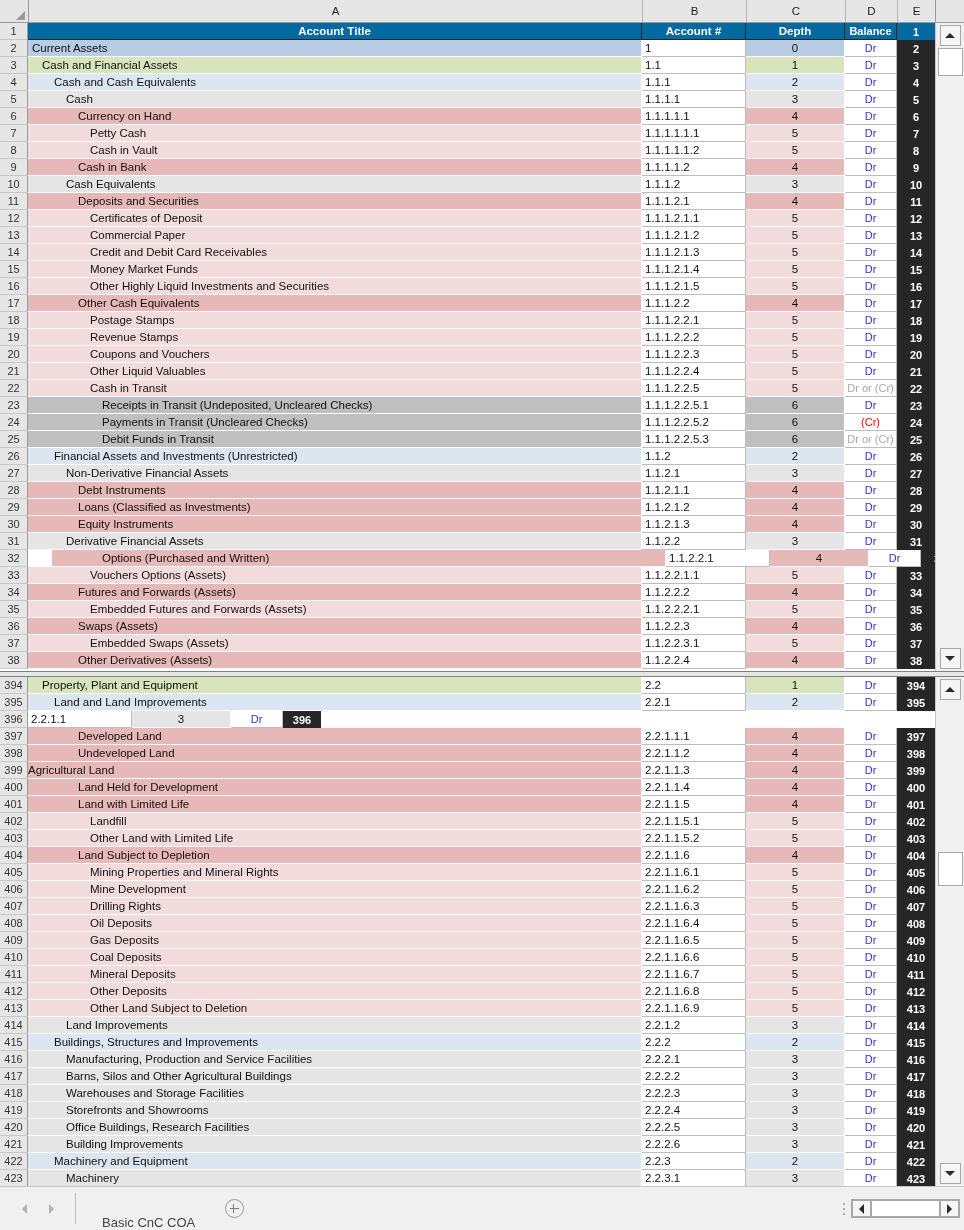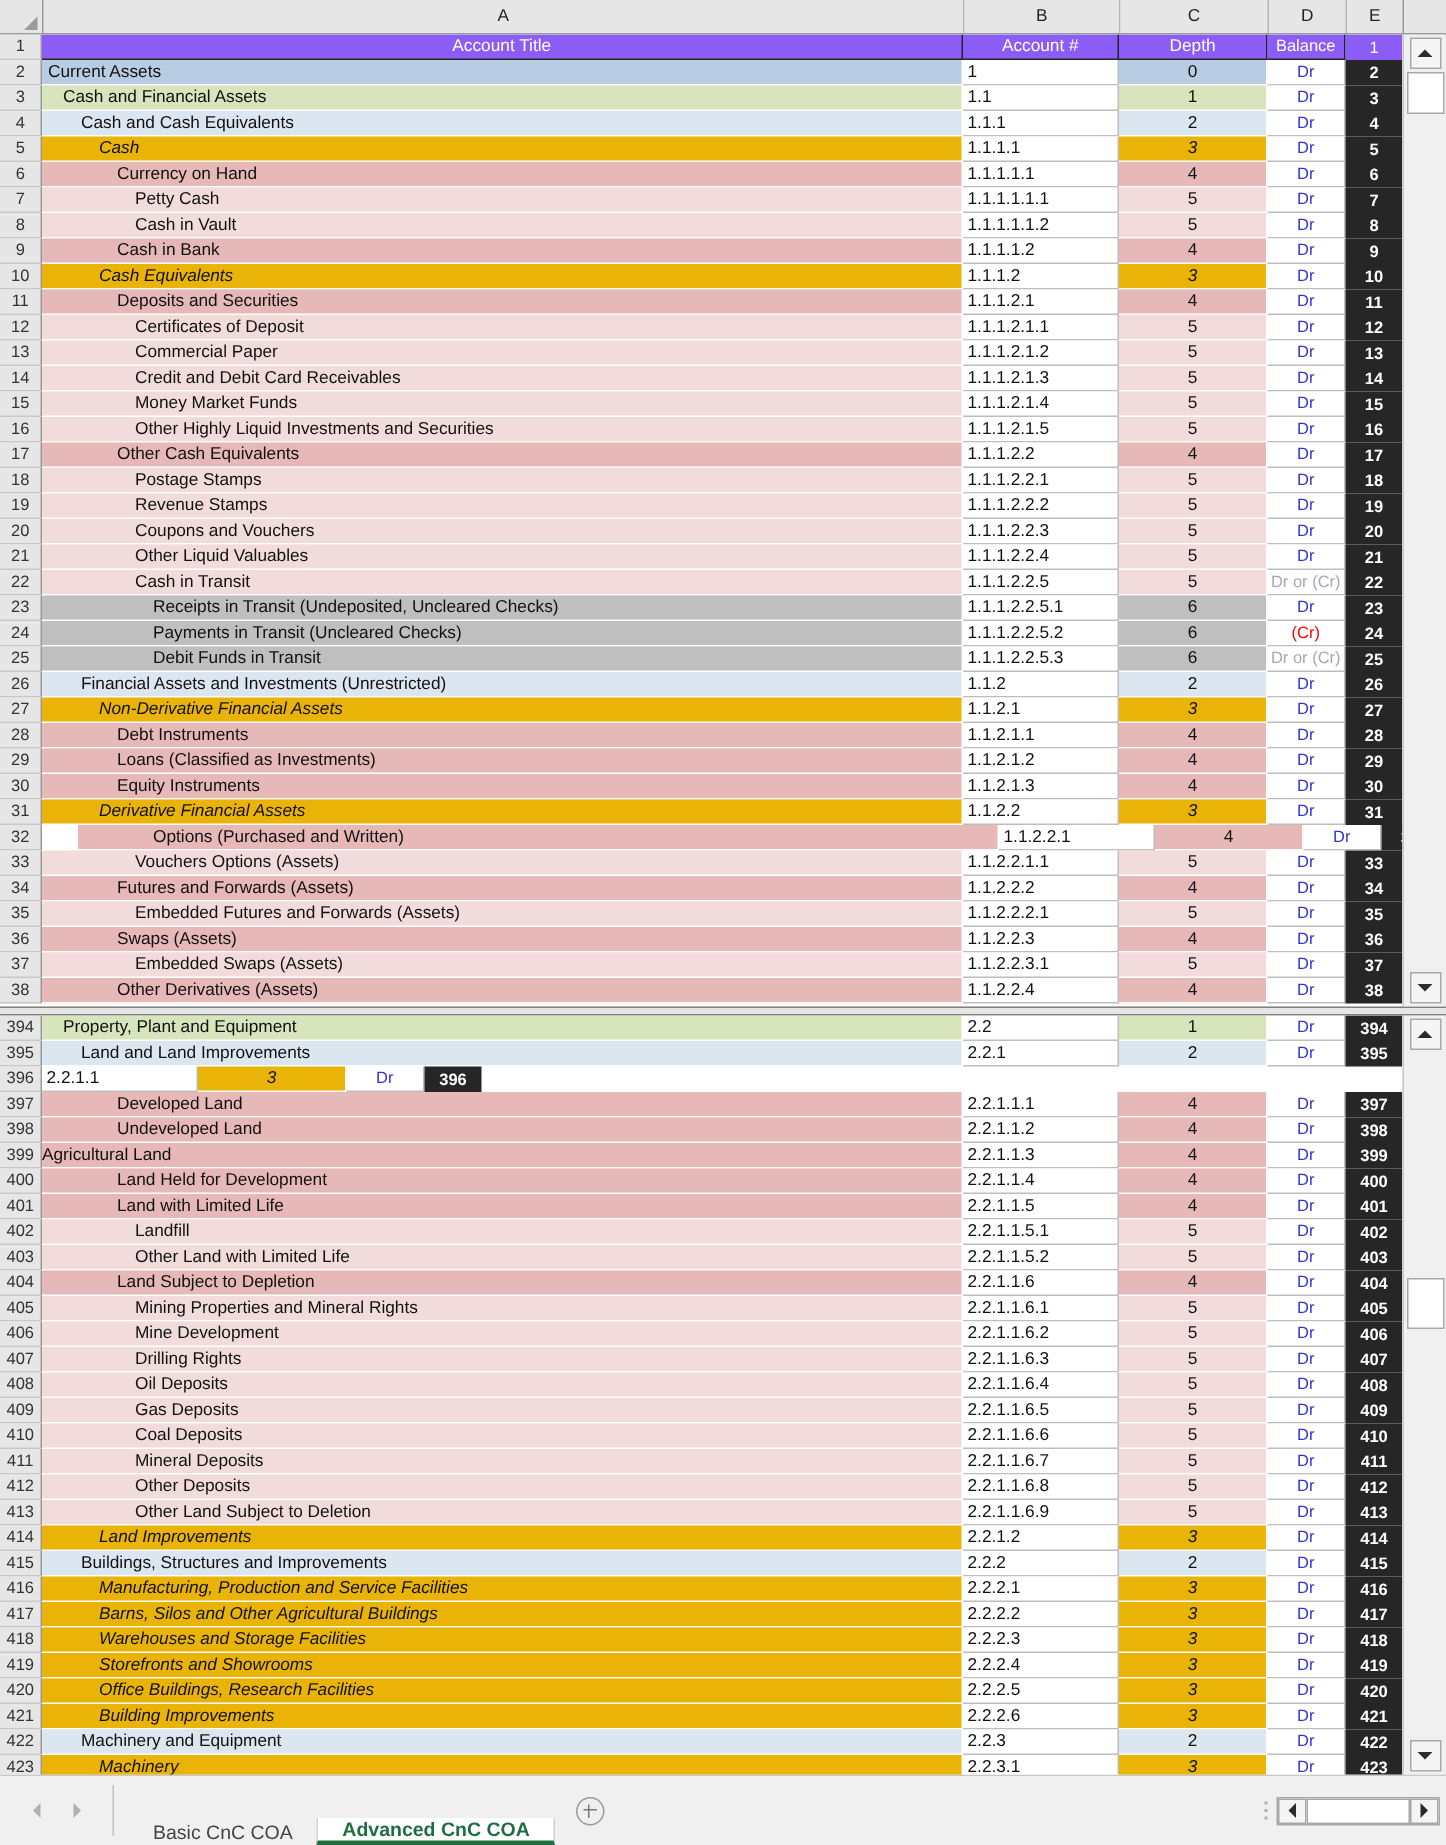--- a/index.html
+++ b/index.html
@@ -39,28 +39,28 @@
       display:flex;align-items:center;padding-left:3px;box-sizing:border-box;font-size:11.5px;white-space:nowrap;}
   .cC{width:99px;flex:0 0 99px;border-right:1px solid #ffffff;border-bottom:1px solid #ffffff;
       display:flex;align-items:center;justify-content:center;box-sizing:border-box;font-size:11.5px;}
   .cD{width:52px;flex:0 0 52px;background:#ffffff;border:1px solid #bdbdbd;border-top:none;border-left:none;
       display:flex;align-items:center;justify-content:center;box-sizing:border-box;font-size:11px;}
   .cE{width:38px;flex:0 0 38px;background:#262626;color:#ffffff;
       display:flex;align-items:center;justify-content:center;box-sizing:border-box;
       font-size:11px;font-weight:bold;}
 
   .hdrow .cA,.hdrow .cB,.hdrow .cC,.hdrow .cD,.hdrow .cE{
-      background:#8b5cf6;color:#ffffff;font-weight:normal;border-color:#262626;}
+      background:#0369a1;color:#ffffff;font-weight:bold;border-color:#262626;}
   .hdrow .cA{justify-content:center;}
   .hdrow .cB{justify-content:center;padding-left:0;}
   .hdrow .rh{background:#e6e6e6;color:#333;font-weight:normal;}
 
   
   .d0{background:#b8cce4;} .d1{background:#d8e4bc;} .d2{background:#dce6f1;}
-  .d3{background:#eab308;font-style:italic;} .d4{background:#e6b8b7;} .d5{background:#f2dcdb;}
+  .d3{background:#e5e5e5;} .d4{background:#e6b8b7;} .d5{background:#f2dcdb;}
   .d6{background:#bfbfbf;}
 
   .bal-dr{color:#3333cc;} .bal-cr{color:#ff0000;} .bal-both{color:#a6a6b8;}
 
   
   .vsb{width:29px;flex:0 0 29px;background:#f0f0f0;border-left:1px solid #c8c8c8;
        display:flex;flex-direction:column;align-items:center;box-sizing:border-box;position:relative;}
   .sb-btn{width:21px;height:21px;margin:2px 0;background:#f5f5f5;border:1px solid #a8a8a8;
        display:flex;align-items:center;justify-content:center;box-sizing:border-box;}
   .tri-up{width:0;height:0;border-left:5px solid transparent;border-right:5px solid transparent;border-bottom:5px solid #2b2b2b;}
@@ -711,21 +711,20 @@
       <div class="navarrow">
           <div class="tri-lf"></div>
         </div>
       <div class="navarrow">
           <div class="tri-rt"></div>
         </div>
     </div>
     <div class="tab-divider"></div>
     <div class="tabs" id="tab-list">
         <div class="tab">Basic CnC COA</div>
-        <div class="tab active">Advanced CnC COA</div>
       </div>
     <div class="tab-add">
       <div class="plus-circ"></div>
     </div>
     <div class="tab-spacer"></div>
     <div class="hsb">
       <div class="grip">
           <i></i>
           <i></i>
           <i></i>

